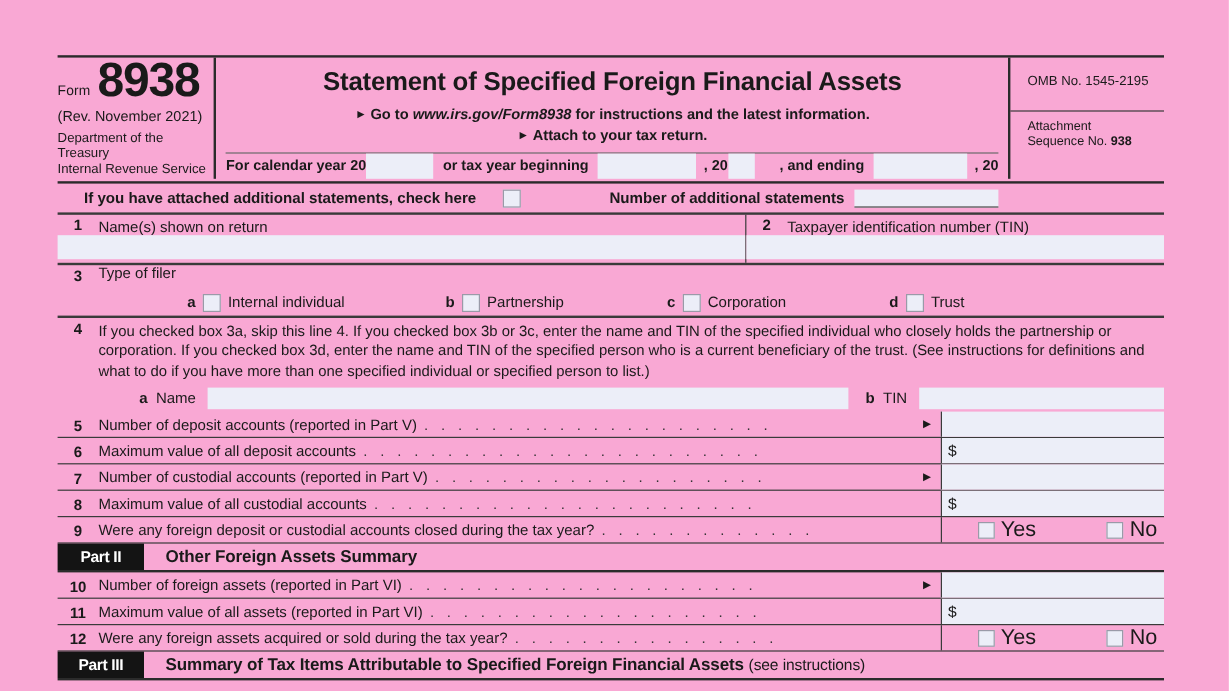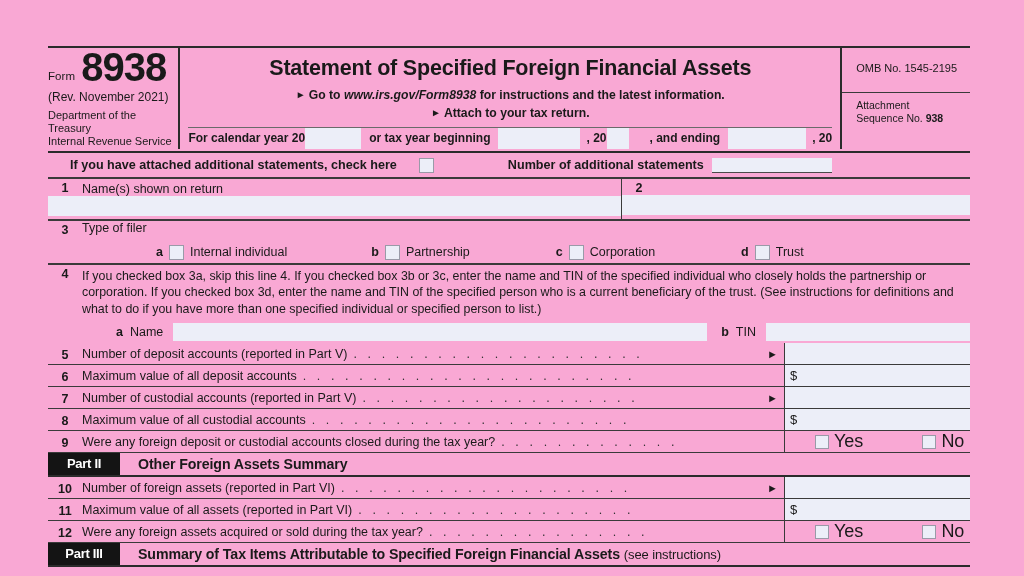--- a/index.html
+++ b/index.html
@@ -171,20 +171,21 @@
     <div class="c1">
       <div class="capwrap">
         <div class="num">1</div>
         <div class="cap">Name(s) shown on return</div>
       </div>
       <div class="fillbar fill"></div>
     </div>
     <div class="c2">
       <div class="capwrap">
         <div class="num">2</div>
+        <div class="cap">Taxpayer identification number (TIN)</div>
       </div>
       <div class="fillbar fill"></div>
     </div>
   </div>
 
   <div class="rule-med"></div>
   <div class="nrow" style="height:20px;">
     <div class="num">3</div>
     <div class="txt">Type of filer</div>
   </div>

